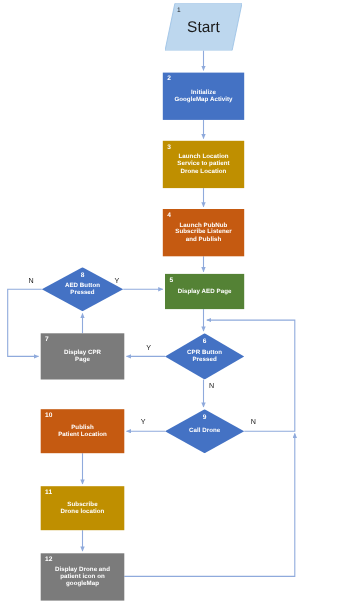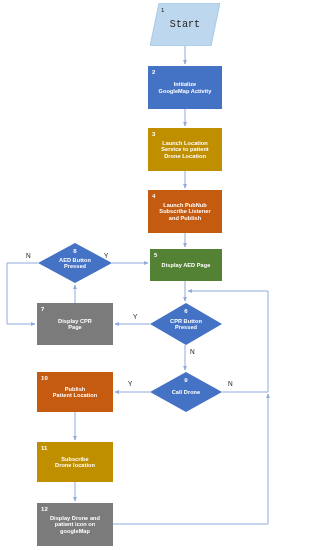--- a/index.html
+++ b/index.html
@@ -72,23 +72,22 @@
   
   .para { background: transparent; }
   .para .pshape {
     position: absolute;
     left: 0; top: 0;
     width: 100%; height: 100%;
     z-index: 1;
   }
   .para .label {
     color: #1a1a1a;
-    font-size: 10px;
+    font-size: 14px;
     font-weight: normal;
-    font-family: Liberation Mono, monospace;
   }
   .para .num {
     color: #1a1a1a;
     left: 11px;
     top: 4px;
     font-size: 6px;
     font-weight: normal;
   }
   .edge-label {
     position: absolute;

